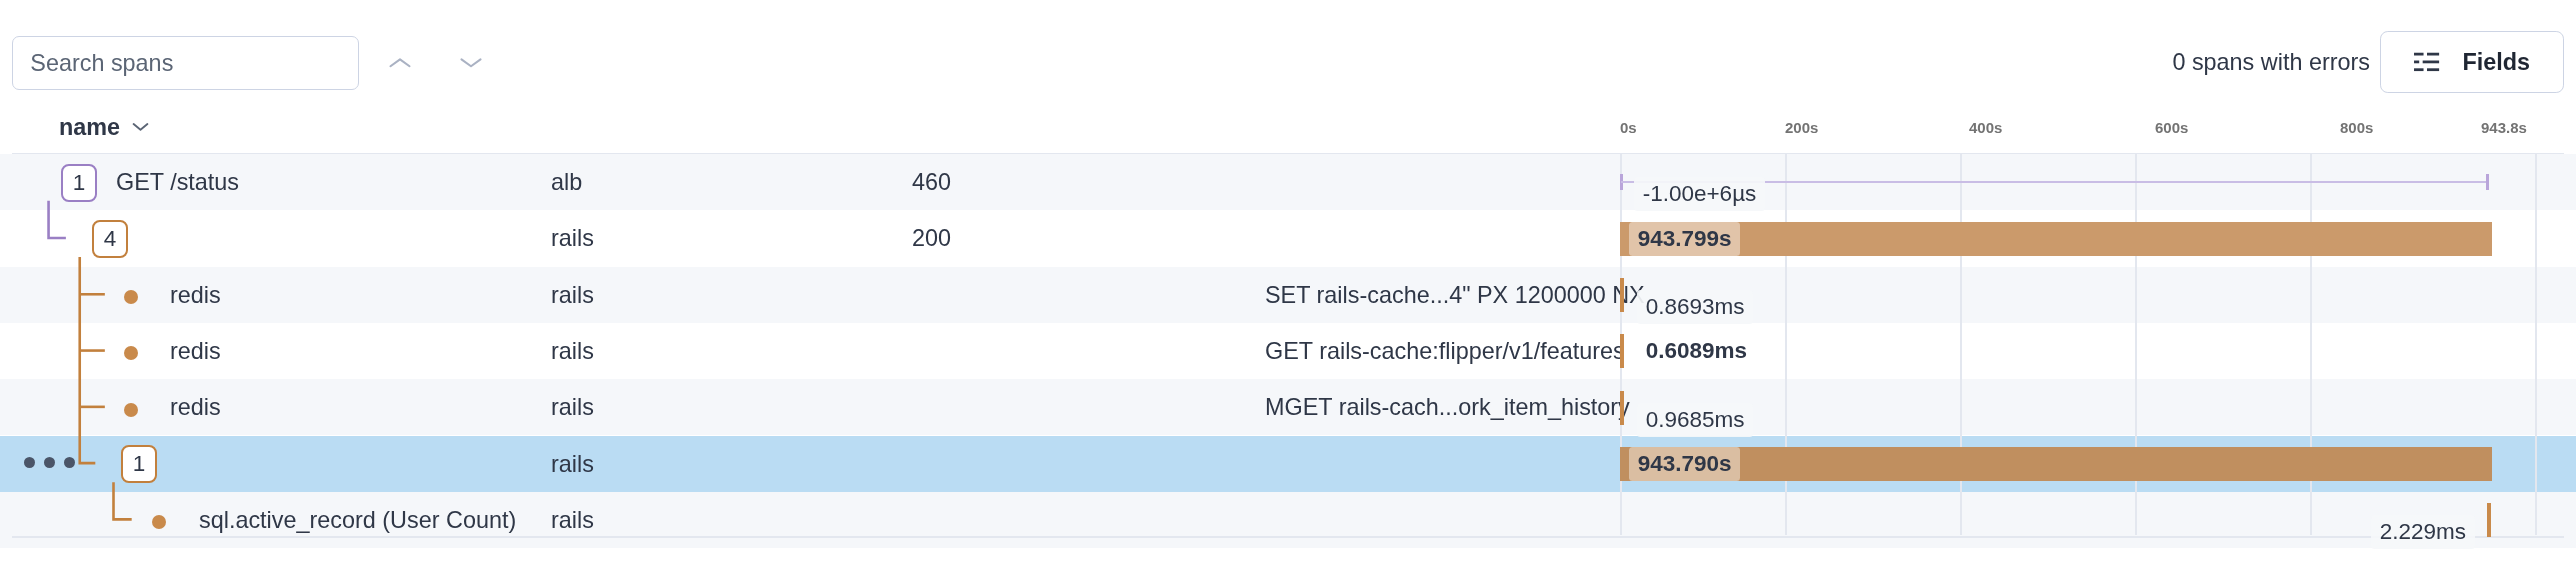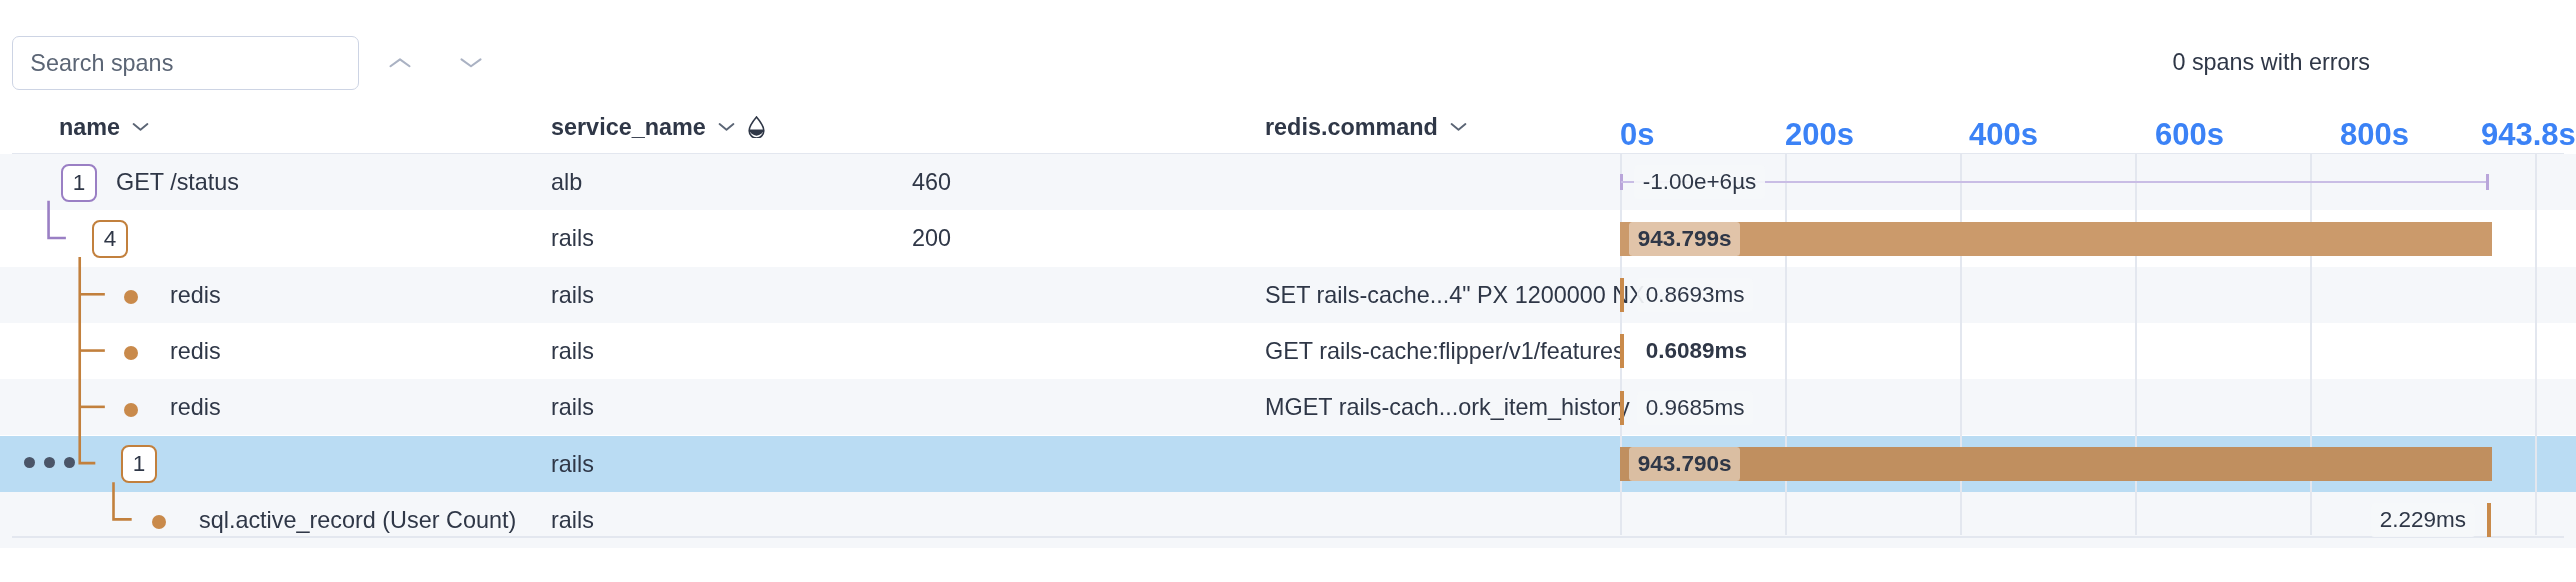--- a/index.html
+++ b/index.html
@@ -62,22 +62,22 @@
   .sort-chev path { stroke:#5b6575; stroke-width:2.2; fill:none; stroke-linecap:round; stroke-linejoin:round; }
   .drop-icon { width:19px; height:22.5px; display:block; }
 
   .hdr-divider {
     position:absolute; left:12px; top:153px; width:2552px; height:1.7px;
     background:#e3e7ef;
   }
 
   
   .tick {
-    position:absolute; top:8px; height:50px; display:flex; align-items:center;
-    font-size:31px; font-weight:bold; color:#3b82f6; white-space:nowrap;
+    position:absolute; top:0; height:50px; display:flex; align-items:center;
+    font-size:15px; font-weight:bold; color:#737373; white-space:nowrap;
   }
 
   
   .tbody { position:absolute; left:0; top:154px; width:2576px; height:381px; }
   .row {
     position:absolute; left:0; width:2576px; height:56px;
   }
   .row.odd  { background:#f5f7fa; }
   .row.even { background:#ffffff; }
   .row.selected { background:#badcf3; }
@@ -132,21 +132,21 @@
   .hair-cap {
     position:absolute; width:2.6px; height:15.6px; background:#b9a5da; z-index:2;
   }
 
   .dur-label {
     position:absolute; height:34px; display:flex; align-items:center;
     padding:0 8.7px; font-size:22.5px; font-weight:bold; color:#2f3747;
     white-space:nowrap; z-index:3; border-radius:3.5px;
   }
   .dur-label.on-bar { background:rgba(255,255,255,0.42); }
-  .dur-label.on-row { background:rgba(245,247,250,0.92); font-weight:normal; }
+  .dur-label.on-row { background:rgba(245,247,250,0.92); font-weight:normal;margin-top:12px; }
   .dur-label.plain  { background:transparent; }
 
   .bottom-rule {
     position:absolute; left:12px; top:536px; width:2552px; height:1.7px; background:#e3e7ef;
   }
 </style>
 </head>
 <body>
 
 <div class="app">
@@ -160,50 +160,44 @@
       </svg>
     </div>
     <div class="nav-btn down">
       <svg class="chev" viewBox="0 0 30 18">
         <path d="M4 5 L15 13 L26 5"></path>
       </svg>
     </div>
 
     <div class="errors-text">0 spans with errors</div>
 
+    <div class="fields-btn">
+      <svg class="fields-icon" viewBox="0 0 30 26">
+        <rect x="0" y="2" width="11" height="3.2"></rect>
+        <rect x="15" y="2" width="14" height="3.2"></rect>
+        <rect x="0" y="11" width="6" height="3.2"></rect>
+        <rect x="10" y="11" width="19" height="3.2"></rect>
+        <rect x="0" y="20" width="11" height="3.2"></rect>
+        <rect x="15" y="20" width="14" height="3.2"></rect>
+      </svg>
+      <span class="label">Fields</span>
+    </div>
   </div>
 
   <div class="colheader">
 
     <div class="cell" style="left:59px;">
       <span>name</span>
       <svg class="sort-chev" viewBox="0 0 22 13">
         <path d="M3 3.5 L11 10 L19 3.5"></path>
       </svg>
     </div>
 
-    <div class="cell" style="left:551px;">
-      <span>service_name</span>
-      <svg class="sort-chev" viewBox="0 0 22 13">
-        <path d="M3 3.5 L11 10 L19 3.5"></path>
-      </svg>
-      <svg class="drop-icon" viewBox="0 0 22 26">
-        <path d="M11 1 C11 1 2.5 11 2.5 17 A8.5 8.5 0 0 0 19.5 17 C19.5 11 11 1 11 1 Z" fill="#ffffff" stroke="#2f3747" stroke-width="1.8"></path>
-        <path d="M2.8 16 A8.5 8.5 0 0 0 19.2 16 A8.5 8.5 0 0 1 2.8 16 Z" fill="#2f3747"></path>
-        <path d="M2.6 15.5 L19.4 15.5 A8.5 8.5 0 0 1 2.6 15.5 Z" fill="#2f3747"></path>
-      </svg>
-    </div>
-
-
-    <div class="cell" style="left:1265px;">
-      <span>redis.command</span>
-      <svg class="sort-chev" viewBox="0 0 22 13">
-        <path d="M3 3.5 L11 10 L19 3.5"></path>
-      </svg>
-    </div>
+
+
 
     <div class="tick" style="left:1620px;">0s</div>
     <div class="tick" style="left:1785px;">200s</div>
     <div class="tick" style="left:1969px;">400s</div>
     <div class="tick" style="left:2155px;">600s</div>
     <div class="tick" style="left:2340px;">800s</div>
     <div class="tick" style="left:2481px;">943.8s</div>
   </div>
 
   <div class="hdr-divider"></div>

